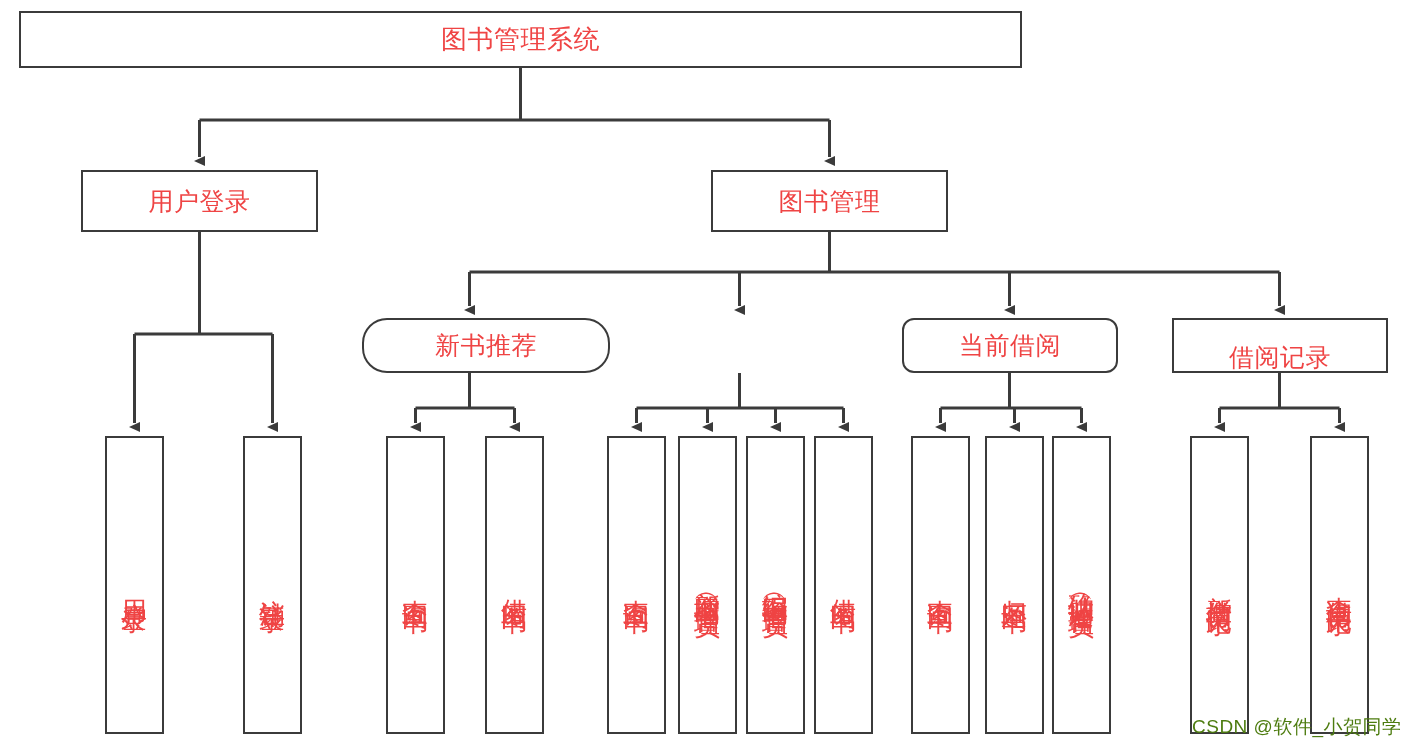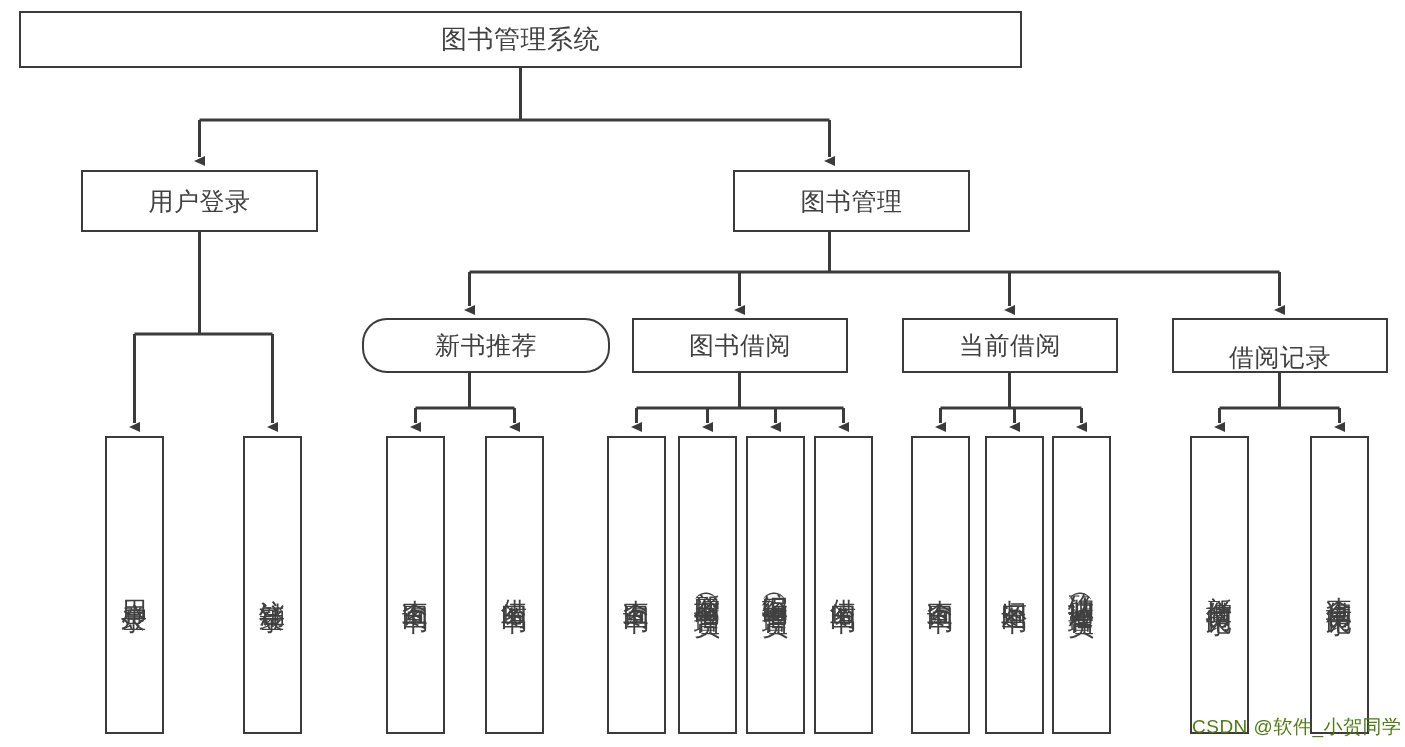--- a/index.html
+++ b/index.html
@@ -26,21 +26,21 @@
     pointer-events: none;
   }
   .node {
     position: absolute;
     box-sizing: border-box;
     background: #ffffff;
     border: 2.5px solid #3b3b3b;
     display: flex;
     align-items: center;
     justify-content: center;
-    color: #404040;
+    color: #ef4444;
   }
   .node .label {
     display: block;
     text-align: center;
     line-height: 1.08;
     letter-spacing: 0.5px;
   }
   
   .node.horiz .label {
     writing-mode: horizontal-tb;
@@ -129,31 +129,28 @@
     </g>
   </svg>
 
   <div class="node horiz root" style="left:19px; top:11px; width:1003px; height:57px;">
     <span class="label">图书管理系统</span>
   </div>
 
   <div class="node horiz" style="left:81px; top:170px; width:237px; height:62px;">
     <span class="label">用户登录</span>
   </div>
-  <div class="node horiz" style="left:733px; top:170px; width:237px; height:62px;">
+  <div class="node horiz" style="left:711px; top:170px; width:237px; height:62px;">
     <span class="label">图书管理</span>
   </div>
 
   <div class="node horiz" style="left:362px; top:318px; width:248px; height:55px;border-radius:25px;">
     <span class="label">新书推荐</span>
   </div>
-  <div class="node horiz" style="left:632px; top:318px; width:216px; height:55px;">
-    <span class="label">图书借阅</span>
-  </div>
-  <div class="node horiz" style="left:902px; top:318px; width:216px; height:55px;">
+  <div class="node horiz" style="left:902px; top:318px; width:216px; height:55px;border-radius:12px;">
     <span class="label">当前借阅</span>
   </div>
   <div class="node horiz" style="left:1172px; top:318px; width:216px; height:55px;align-items:flex-end;">
     <span class="label">借阅记录</span>
   </div>
 
   <div class="node vert" style="left:105px; top:436px; width:59px; height:298px;">
     <span class="label">用户登录</span>
   </div>
   <div class="node vert" style="left:243px; top:436px; width:59px; height:298px;">

